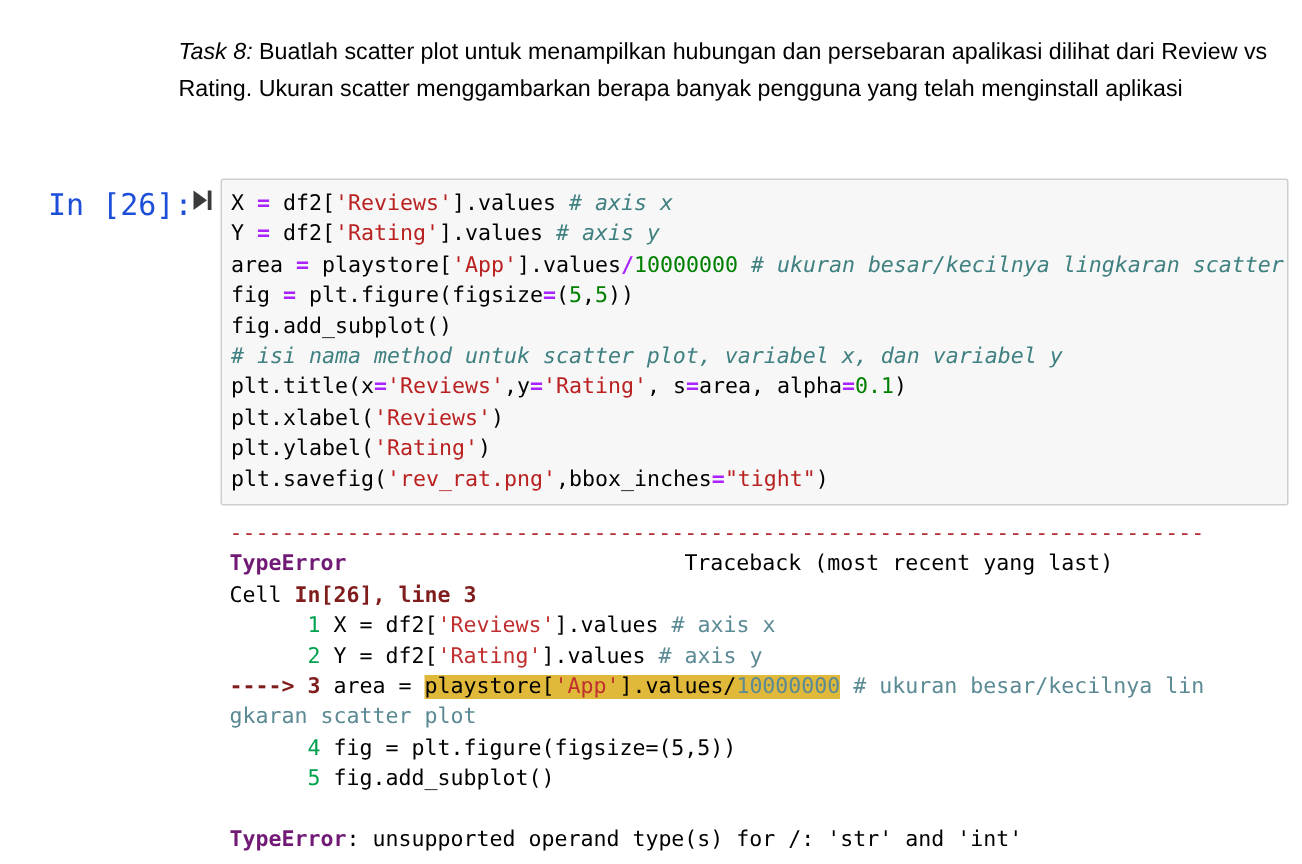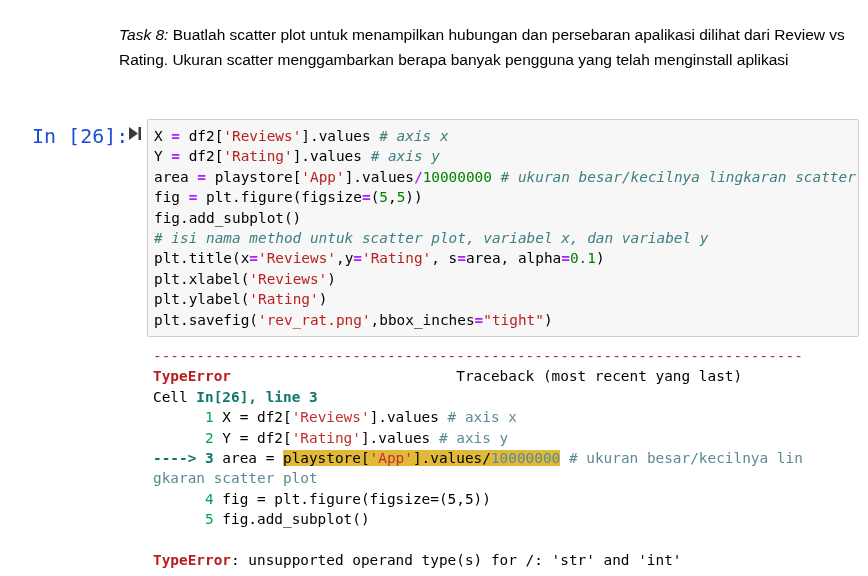--- a/index.html
+++ b/index.html
@@ -14,24 +14,24 @@
     .code-cell { position: absolute; left: 147px; top: 119px; width: 710px; height: 216px; background: #f7f7f7; border: 1px solid #cfcfcf; border-radius: 2px; overflow: hidden; }
     .code { position: absolute; left: 6px; top: 6px; font-family: "DejaVu Sans Mono", monospace; font-size: 14.4px; line-height: 20.4px; white-space: pre; color: #000; }
 
     .out { position: absolute; left: 153px; top: 346px; font-family: "DejaVu Sans Mono", monospace; font-size: 14.4px; line-height: 20.4px; white-space: pre; color: #000; }
 
     .op { color: #aa22ff; font-weight: bold; }
     .str { color: #ba2121; }
     .num { color: #008000; }
     .cmt { color: #408080; font-style: italic; }
 
-    .err-red { color: #b91c1c; }
+    .err-red { color: #701a75; }
     .err-bold { font-weight: bold; }
     .err-green { color: #00a250; }
-    .err-green-b { color: #0f766e; font-weight: bold; }
+    .err-green-b { color: #7f1d1d; font-weight: bold; }
     .err-cyan { color: #5b8a95; }
     .hl { background: #e1b93a; }
     .tb-str { color: #c03030; }
     .dash { color: #b22b31; }
   </style>
 </head>
 <body>
 
 <div class="md-cell"><b>Task 8:</b><span> Buatlah scatter plot untuk menampilkan hubungan dan persebaran apalikasi dilihat dari Review vs Rating. Ukuran scatter menggambarkan berapa banyak pengguna yang telah menginstall aplikasi</span></div>
 

